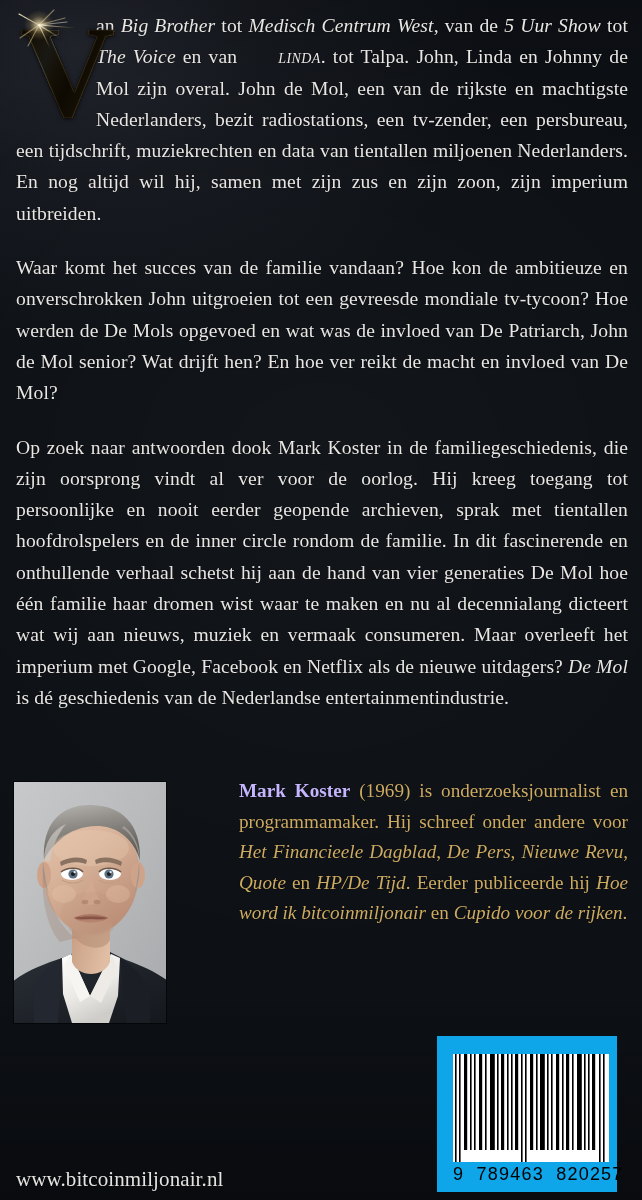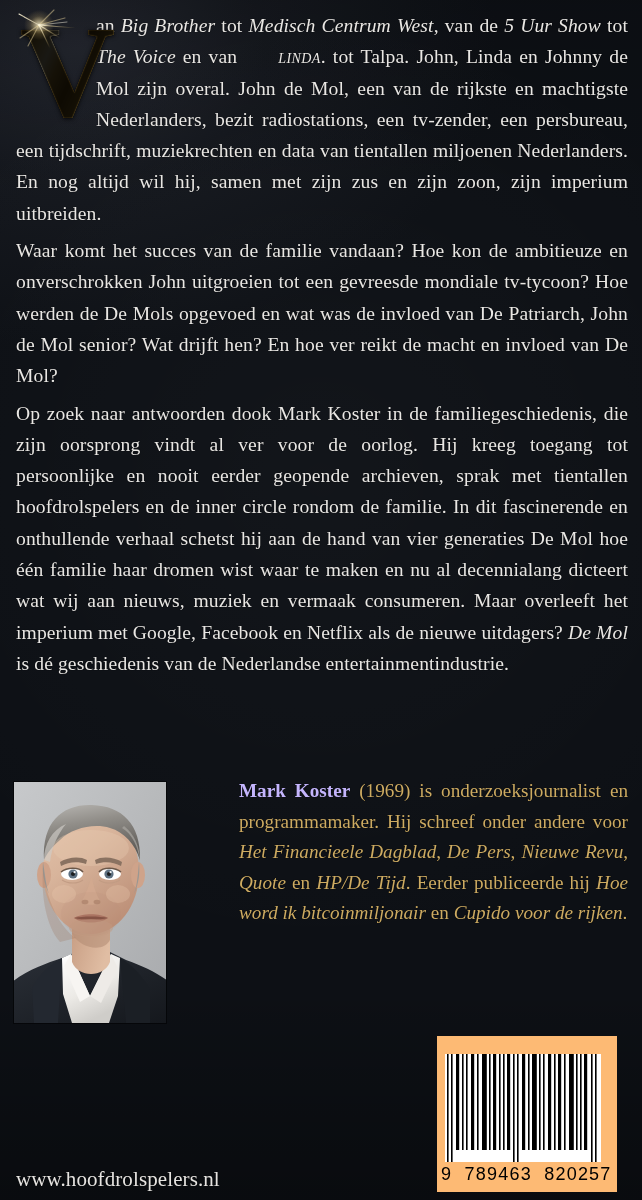--- a/index.html
+++ b/index.html
@@ -48,21 +48,21 @@
   .para {
     color: #e9e7e4;
     font-size: 19.6px;
     line-height: 31.3px;
     text-align: justify;
     text-justify: inter-word;
     letter-spacing: 0.1px;
     text-shadow: 0 0 1px rgba(0,0,0,0.9);
   }
 
-  .para + .para { margin-top: 6px; }
+  .para + .para { margin-top: 23px; }
 
   .para i, .para em {
   }
 
   .smallcaps {
     font-style: italic;
     font-variant: small-caps;
     letter-spacing: 0.4px;
     margin-left: 34px;
   }
@@ -151,22 +151,22 @@
   .author-bio .name { font-weight: 700; color: #c4b5fd; }
   .author-bio i { }
 
   
   .barcode-box {
     position: absolute;
     left: 437px;
     top: 1036px;
     width: 180px;
     height: 156px;
-    background: #fdba74;
-    padding: 14px 12px 6px 4px;
+    background: #0ea5e9;
+    padding: 14px 12px 6px 16px;
   }
 
   .barcode-bars {
     width: 156px;
     height: 108px;
     display: block;
     margin: 4px auto 0 auto;
   }
 
   .barcode-digits {
@@ -375,15 +375,15 @@
         <rect x="131" y="0" width="1.6" height="96"></rect>
         <rect x="135" y="0" width="1.6" height="96"></rect>
         <rect x="139" y="0" width="3.2" height="96"></rect>
         <rect x="146" y="0" width="1.6" height="108"></rect>
         <rect x="150" y="0" width="1.6" height="108"></rect>
       </g>
     </svg>
     <div class="barcode-digits">9  789463  820257</div>
   </div>
 
-  <div class="publisher-url">www.hoofdrolspelers.nl</div>
+  <div class="publisher-url">www.bitcoinmiljonair.nl</div>
 
 </div>
 
 </body></html>

